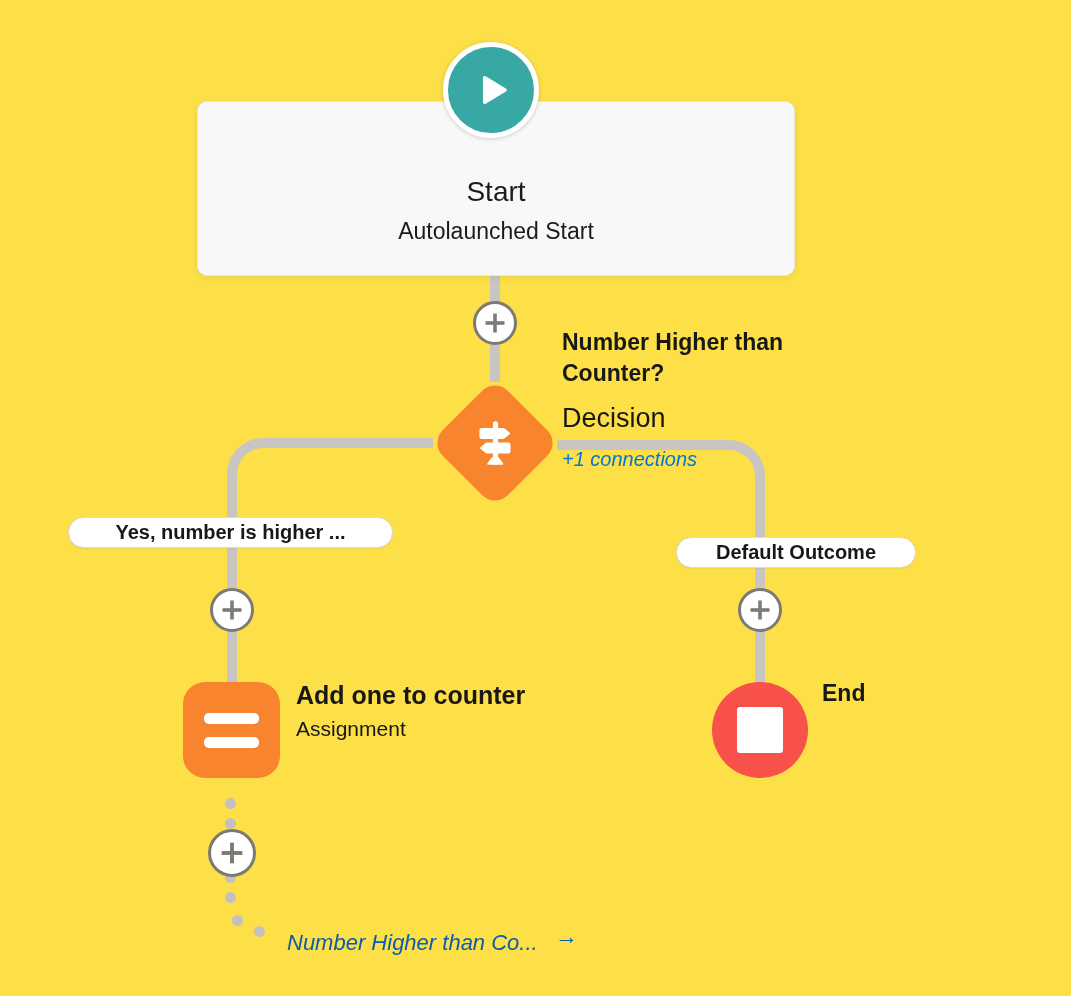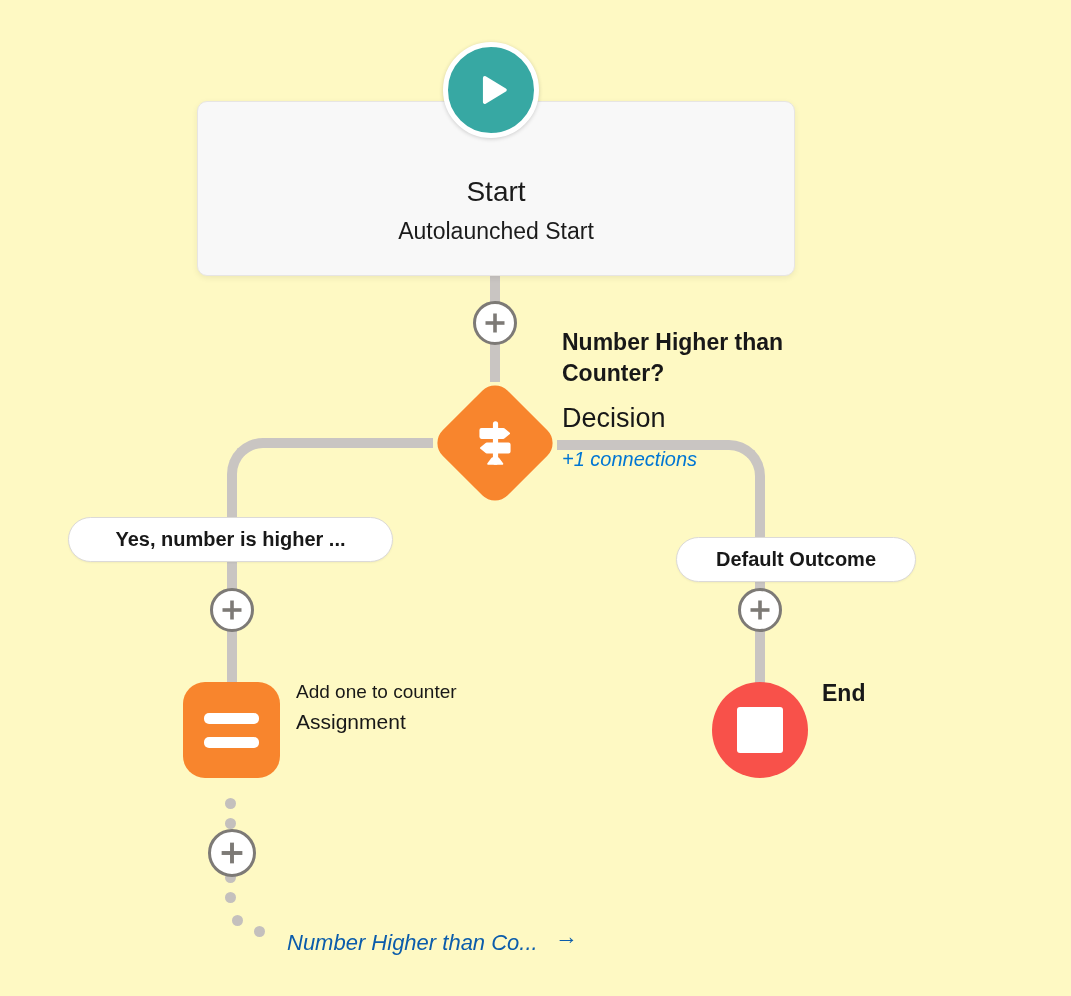--- a/index.html
+++ b/index.html
@@ -1,21 +1,21 @@
 <!DOCTYPE html>
 <html><head>
 <meta charset="utf-8">
 <style>
   * { margin: 0; padding: 0; box-sizing: border-box; }
   html, body { background: #ffffff; }
   .canvas {
     position: relative;
     width: 1071px;
     height: 996px;
-    background: #fef9c3;
+    background: #fde047;
     font-family: "Liberation Sans", sans-serif;
     color: #181818;
     overflow: hidden;
   }
 
   
   .connector {
     position: absolute;
     background: #c9c5c2;
     z-index: 1;
@@ -122,21 +122,21 @@
   }
   .connections-link {
     font-size: 20px; font-style: italic; line-height: 25px;
     margin-top: 16px; color: #0176d3;
     cursor: pointer; width: max-content;
   }
 
   
   .pill {
     position: absolute;
-    top: 517px; height: 45px;
+    top: 517px; height: 31px;
     background: #ffffff;
     border: 1.5px solid #dcdad8;
     border-radius: 23px;
     box-shadow: 0 1px 2px rgba(0,0,0,0.05);
     display: flex; align-items: center; justify-content: center;
     font-size: 20px; font-weight: 700; color: #181818;
     z-index: 3;
   }
   .pill-left  { left: 68px;  width: 325px; }
   .pill-right { left: 676px; width: 240px; margin-top: 20px; }
@@ -150,21 +150,21 @@
     border-radius: 22px;
     display: flex; flex-direction: column;
     align-items: center; justify-content: center;
     gap: 13px;
     z-index: 2;
     cursor: pointer;
   }
   .eq-bar { width: 55px; height: 11px; background: #ffffff; border-radius: 5px; }
 
   .assign-text { position: absolute; left: 296px; top: 681px; z-index: 3; }
-  .node-title { font-size: 19px; font-weight: 400; color: #181818; }
+  .node-title { font-size: 25px; font-weight: 700; color: #181818; }
   .node-type  { font-size: 21px; font-weight: 400; margin-top: 7px; color: #181818; }
 
   
   .end-node {
     position: absolute;
     left: 712px; top: 682px;
     width: 96px; height: 96px;
     border-radius: 50%;
     background: #f8514a;
     display: flex; align-items: center; justify-content: center;

